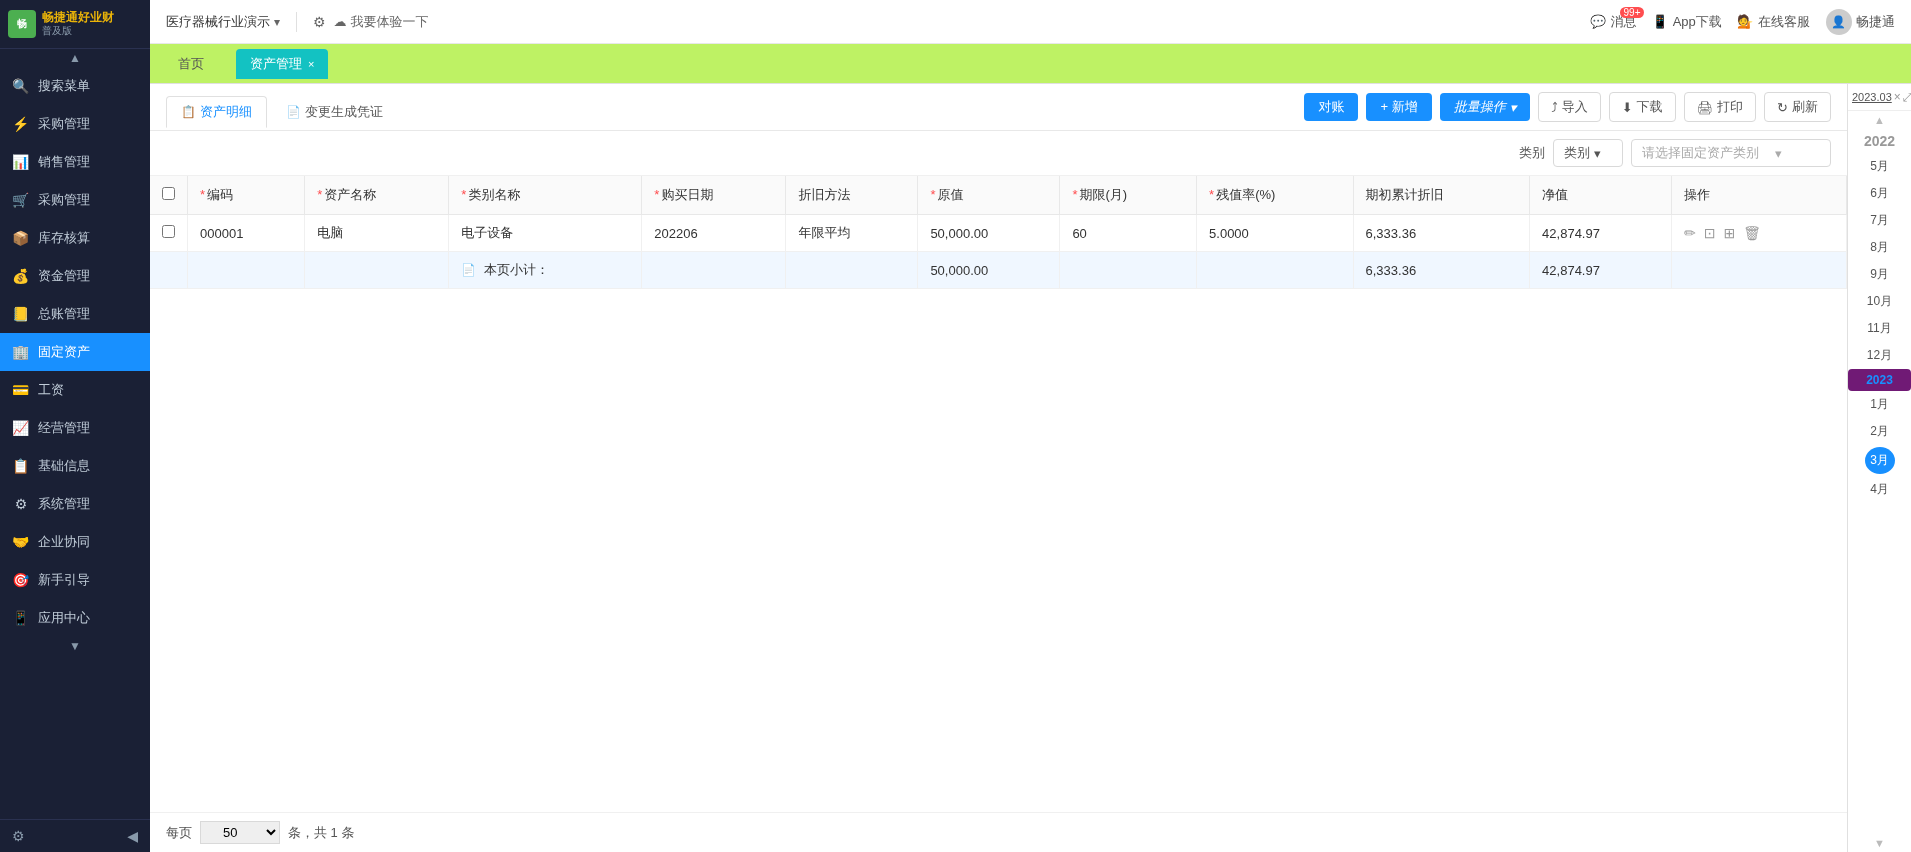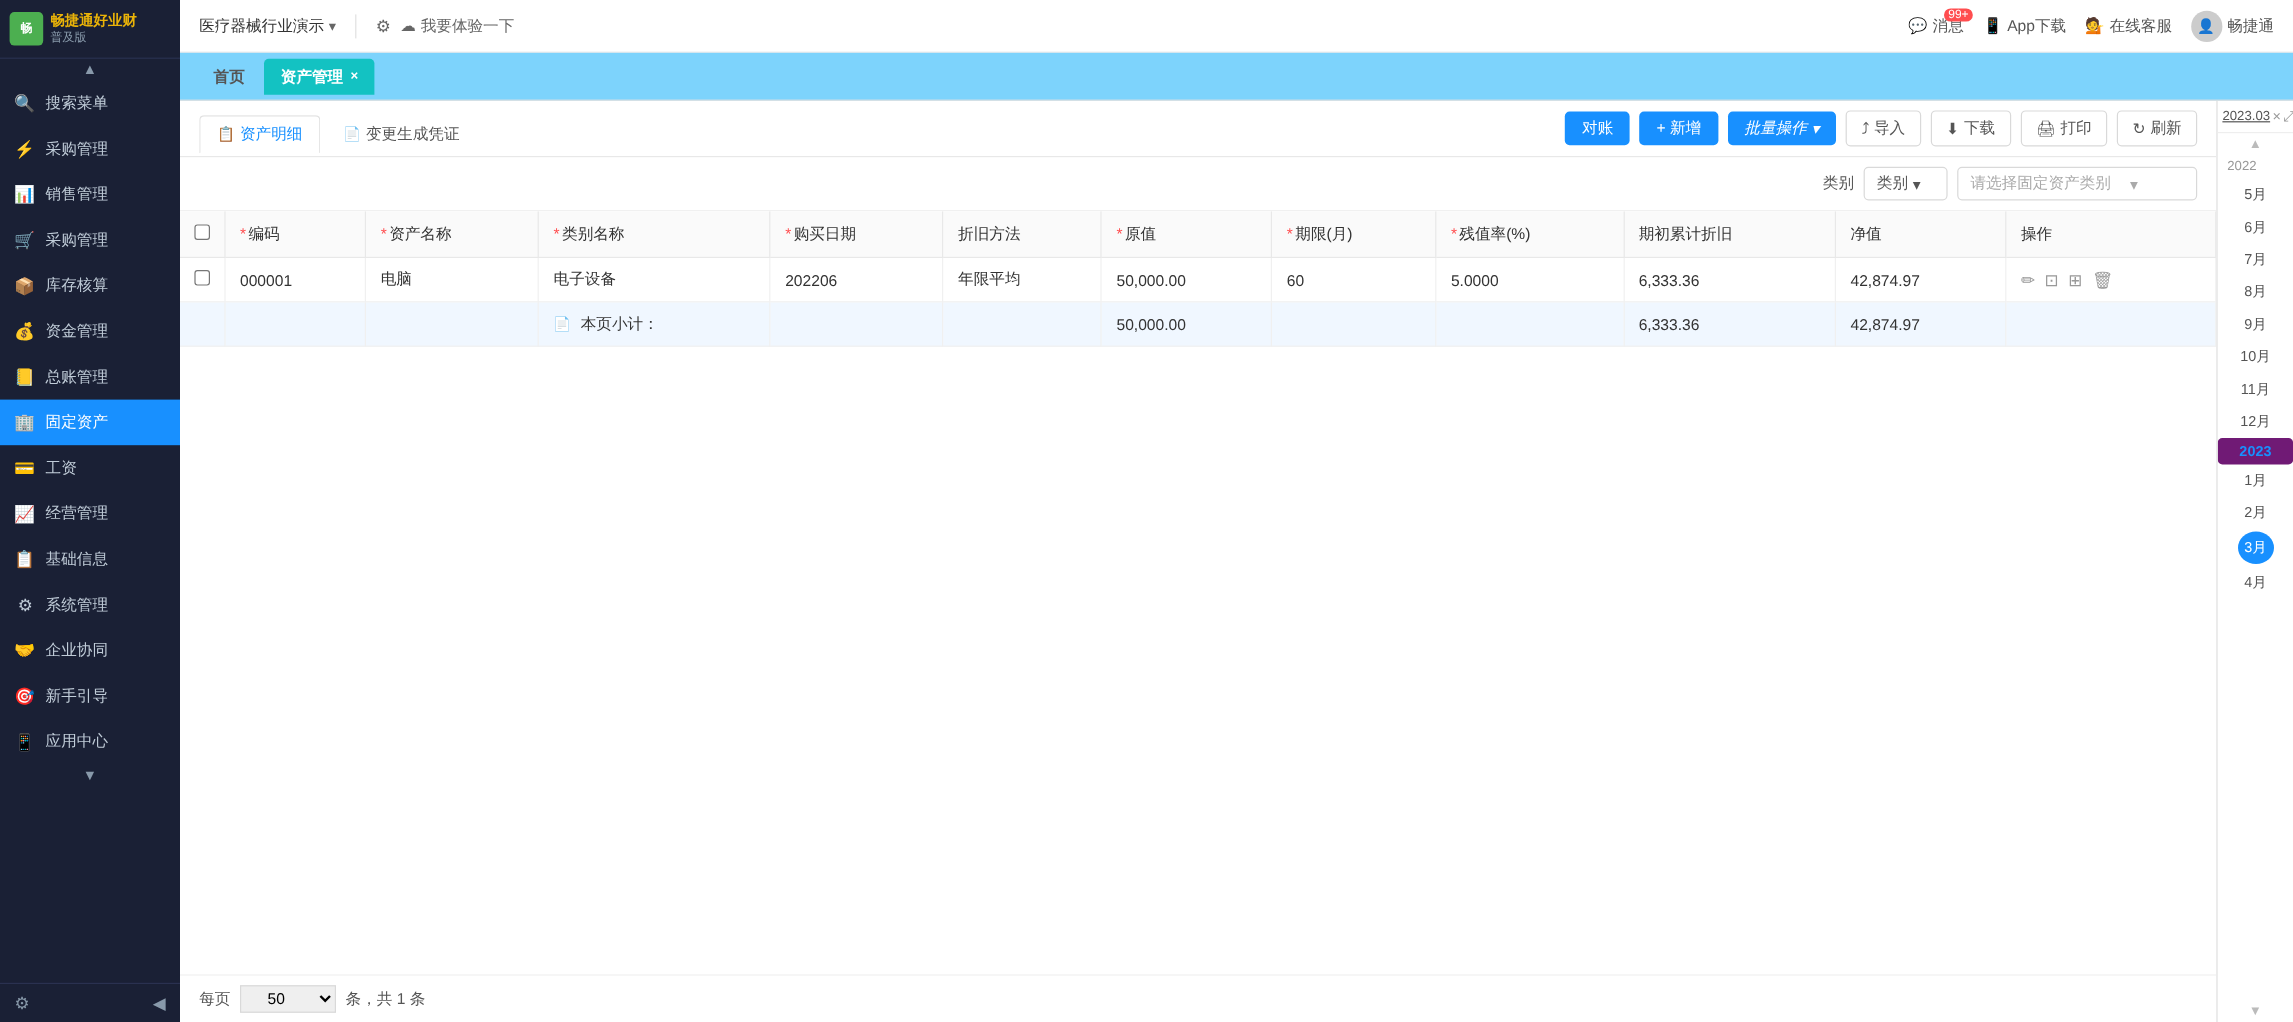--- a/index.html
+++ b/index.html
@@ -135,28 +135,27 @@
     .topbar-avatar {
       width: 26px; height: 26px;
       border-radius: 50%;
       background: #ccc;
       display: flex; align-items: center; justify-content: center;
       color: #666; font-size: 12px;
     }
 
     
     .tab-bar {
-      background: #7dd3fc;
+      background: #bef264;
       border-bottom: 1px solid #e0e0e0;
       display: flex;
       align-items: center;
       padding: 0 16px;
       height: 40px;
-      gap: 4px;
-      font-weight: bold;
+      gap: 20px;
     }
     .tab-home {
       padding: 6px 12px;
       color: #555;
       font-size: 13px;
       cursor: pointer;
     }
     .tab-active {
       background: #13c2c2;
       color: #fff;
@@ -376,25 +375,25 @@
       text-align: center;
       display: flex;
       align-items: center;
       justify-content: space-between;
       gap: 2px;
     }
     .date-panel-close { cursor: pointer; color: #999; font-size: 12px; }
     .date-panel-expand { cursor: pointer; color: #999; font-size: 12px; }
     .date-scroll { flex: 1; overflow-y: auto; width: 100%; scrollbar-width: thin; }
     .date-section-header {
-      font-size: 11px;
+      font-size: 14px;
       color: #999;
       padding: 4px 8px;
-      text-align: left;
-      font-weight: normal;
+      text-align: center;
+      font-weight: bold;
     }
     .date-item {
       padding: 5px 8px;
       text-align: center;
       font-size: 12px;
       color: #555;
       cursor: pointer;
     }
     .date-item.active-month {
       background: #1890ff;

